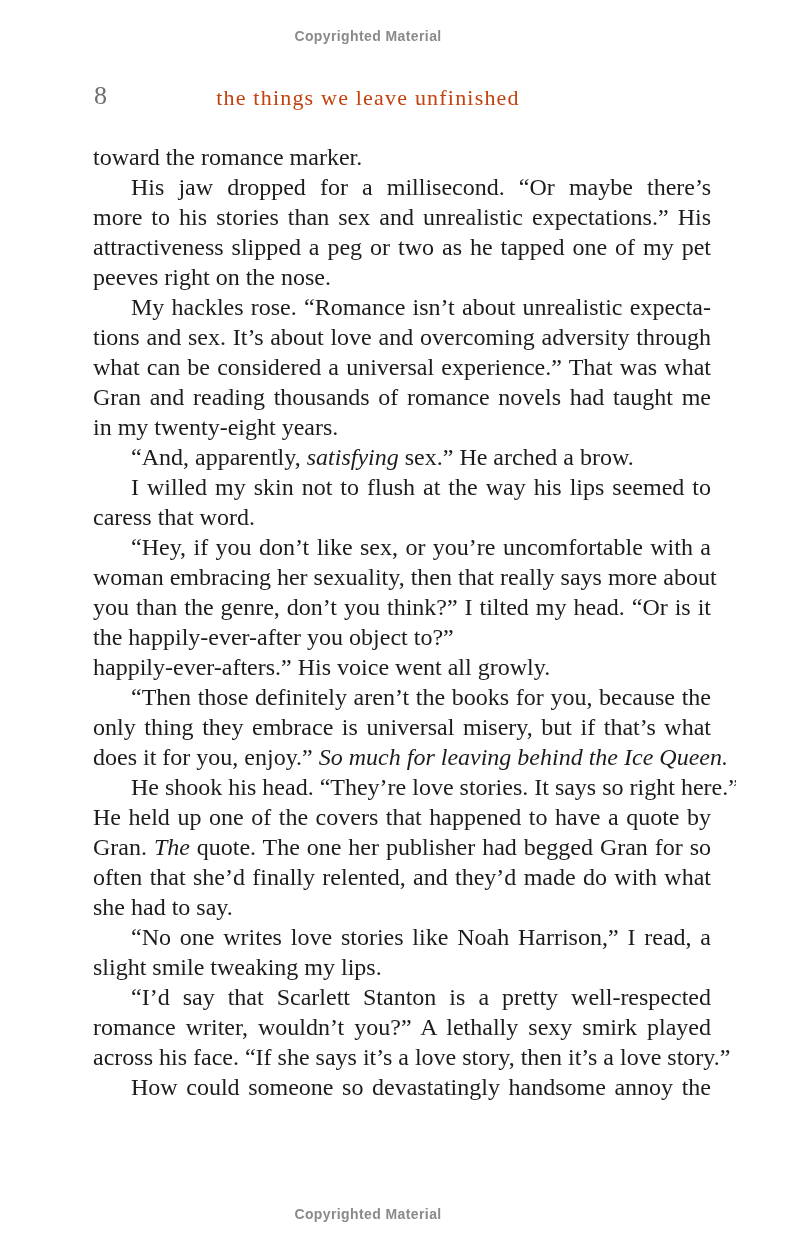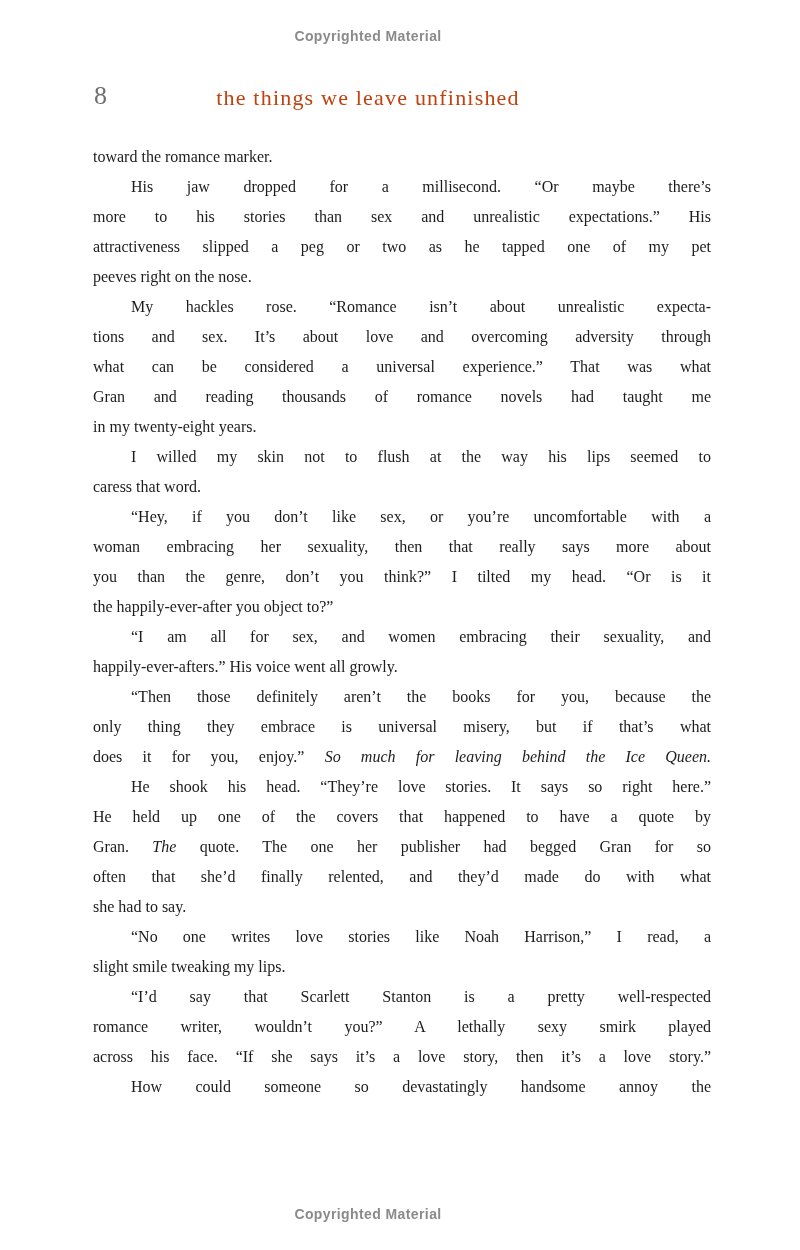--- a/index.html
+++ b/index.html
@@ -53,21 +53,21 @@
   .body-text {
     position: absolute;
     left: 93px;
     top: 142px;
     width: 618px;
     color: #1c1c1c;
   }
   .line {
     height: 30px;
     line-height: 30px;
-    font-size: 16px;
+    font-size: 24px;
     white-space: nowrap;
     text-align: justify;
     text-align-last: left;
   }
   .line.jl { text-align-last: justify; }
   .line.indent { padding-left: 38px; }
   .line .i { font-style: italic; }
 </style>
 </head>
 <body>
@@ -85,27 +85,27 @@
       <div class="line"><span>toward the romance marker.</span></div>
       <div class="line indent jl"><span>His jaw dropped for a millisecond. “Or maybe there’s</span></div>
       <div class="line jl"><span>more to his stories than sex and unrealistic expectations.” His</span></div>
       <div class="line jl"><span>attractiveness slipped a peg or two as he tapped one of my pet</span></div>
       <div class="line"><span>peeves right on the nose.</span></div>
       <div class="line indent jl"><span>My hackles rose. “Romance isn’t about unrealistic expecta-</span></div>
       <div class="line jl"><span>tions and sex. It’s about love and overcoming adversity through</span></div>
       <div class="line jl"><span>what can be considered a universal experience.” That was what</span></div>
       <div class="line jl"><span>Gran and reading thousands of romance novels had taught me</span></div>
       <div class="line"><span>in my twenty-eight years.</span></div>
+      <div class="line indent"><span>“And, apparently, </span><span class="i">satisfying</span><span> sex.” He arched a brow.</span></div>
       <div class="line indent jl"><span>I willed my skin not to flush at the way his lips seemed to</span></div>
       <div class="line"><span>caress that word.</span></div>
       <div class="line indent jl"><span>“Hey, if you don’t like sex, or you’re uncomfortable with a</span></div>
       <div class="line jl"><span>woman embracing her sexuality, then that really says more about</span></div>
       <div class="line jl"><span>you than the genre, don’t you think?” I tilted my head. “Or is it</span></div>
       <div class="line"><span>the happily-ever-after you object to?”</span></div>
-      <div class="line indent jl"><span>“I am all for sex, and women embracing their sexuality, and</span></div>
       <div class="line"><span>happily-ever-afters.” His voice went all growly.</span></div>
       <div class="line indent jl"><span>“Then those definitely aren’t the books for you, because the</span></div>
       <div class="line jl"><span>only thing they embrace is universal misery, but if that’s what</span></div>
       <div class="line jl"><span>does it for you, enjoy.” </span><span class="i">So much for leaving behind the Ice Queen.</span></div>
       <div class="line indent jl"><span>He shook his head. “They’re love stories. It says so right here.”</span></div>
       <div class="line jl"><span>He held up one of the covers that happened to have a quote by</span></div>
       <div class="line jl"><span>Gran. </span><span class="i">The</span><span> quote. The one her publisher had begged Gran for so</span></div>
       <div class="line jl"><span>often that she’d finally relented, and they’d made do with what</span></div>
       <div class="line"><span>she had to say.</span></div>
       <div class="line indent jl"><span>“No one writes love stories like Noah Harrison,” I read, a</span></div>

